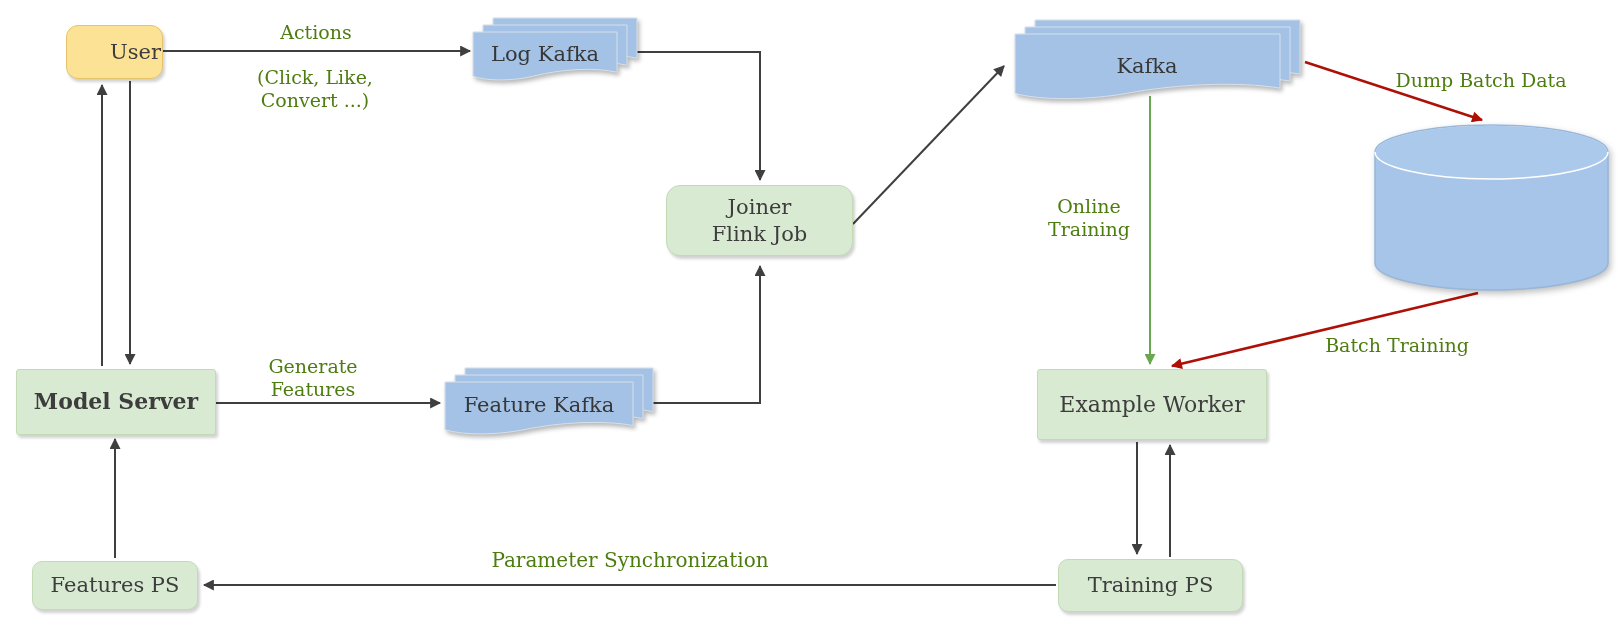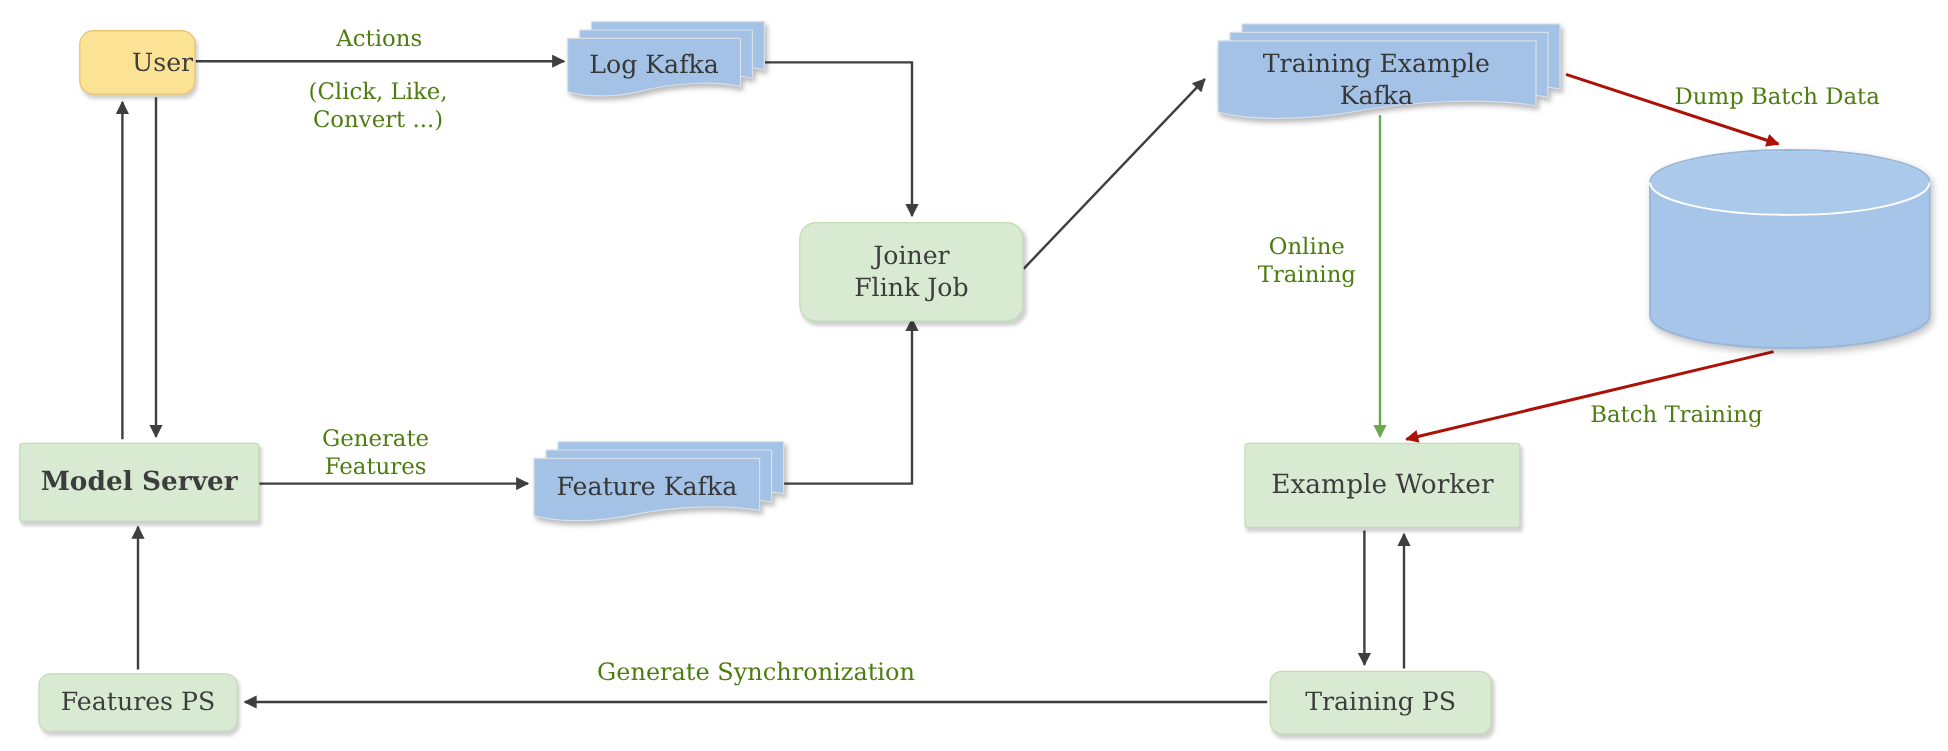--- a/index.html
+++ b/index.html
@@ -11,21 +11,21 @@
   .node{
     position:absolute;display:flex;flex-direction:column;align-items:center;justify-content:center;
     box-sizing:border-box;text-align:center;line-height:1.25;
     box-shadow:2px 3px 3px rgba(0,0,0,0.18);
   }
   .green{background:#d9ead3;border:1.5px solid #c2dbb4;}
   .yellow{background:#fce294;border:1.5px solid #e5c36c;}
   .n-user{left:66px;top:25px;width:97px;height:54px;border-radius:12px;font-size:21px;padding-left:42px;}
   .n-model-server{left:16px;top:369px;width:200px;height:66px;border-radius:3px;font-size:22px;font-weight:bold;}
   .n-serving-ps{left:32px;top:561px;width:166px;height:49px;border-radius:10px;font-size:21px;}
-  .n-joiner{left:666px;top:185px;width:187px;height:83px;border-radius:14px;font-size:21px;}
+  .n-joiner{left:666px;top:185px;width:187px;height:71px;border-radius:14px;font-size:21px;}
   .n-training-worker{left:1037px;top:369px;width:230px;height:71px;border-radius:3px;font-size:22px;}
   .n-training-ps{left:1058px;top:559px;width:185px;height:53px;border-radius:10px;font-size:21px;}
   .shape-label{
     position:absolute;transform:translate(-50%,-50%);text-align:center;white-space:nowrap;
     line-height:1.22;font-size:21px;color:#373737;
   }
   .elabel{
     position:absolute;transform:translate(-50%,-50%);text-align:center;white-space:nowrap;
     font-size:19px;line-height:1.22;color:#4d7c0f;
   }
@@ -120,21 +120,20 @@
 
   <div class="node green n-training-ps">
     <span>Training PS</span>
   </div>
 
   <div class="shape-label" style="left:545px;top:55px;">Log Kafka</div>
 
   <div class="shape-label" style="left:539px;top:406px;">Feature Kafka</div>
 
   <div class="shape-label" style="left:1147px;top:67px;">
-    <div>Training Example</div>
     <div>Kafka</div>
   </div>
 
 
   <div class="elabel" style="left:316px;top:33px;">Actions</div>
 
   <div class="elabel" style="left:315px;top:89px;">
     <div>(Click, Like,</div>
     <div>Convert ...)</div>
   </div>
@@ -146,15 +145,15 @@
 
   <div class="elabel" style="left:1481px;top:61px;margin-top:20px;">Dump Batch Data</div>
 
   <div class="elabel" style="left:1089px;top:218px;">
     <div>Online</div>
     <div>Training</div>
   </div>
 
   <div class="elabel" style="left:1397px;top:346px;">Batch Training</div>
 
-  <div class="elabel" style="left:630px;top:560px;font-size:20px;">Generate Synchronization</div>
+  <div class="elabel" style="left:630px;top:560px;font-size:20px;">Parameter Synchronization</div>
 
 </div>
 
 </body></html>

